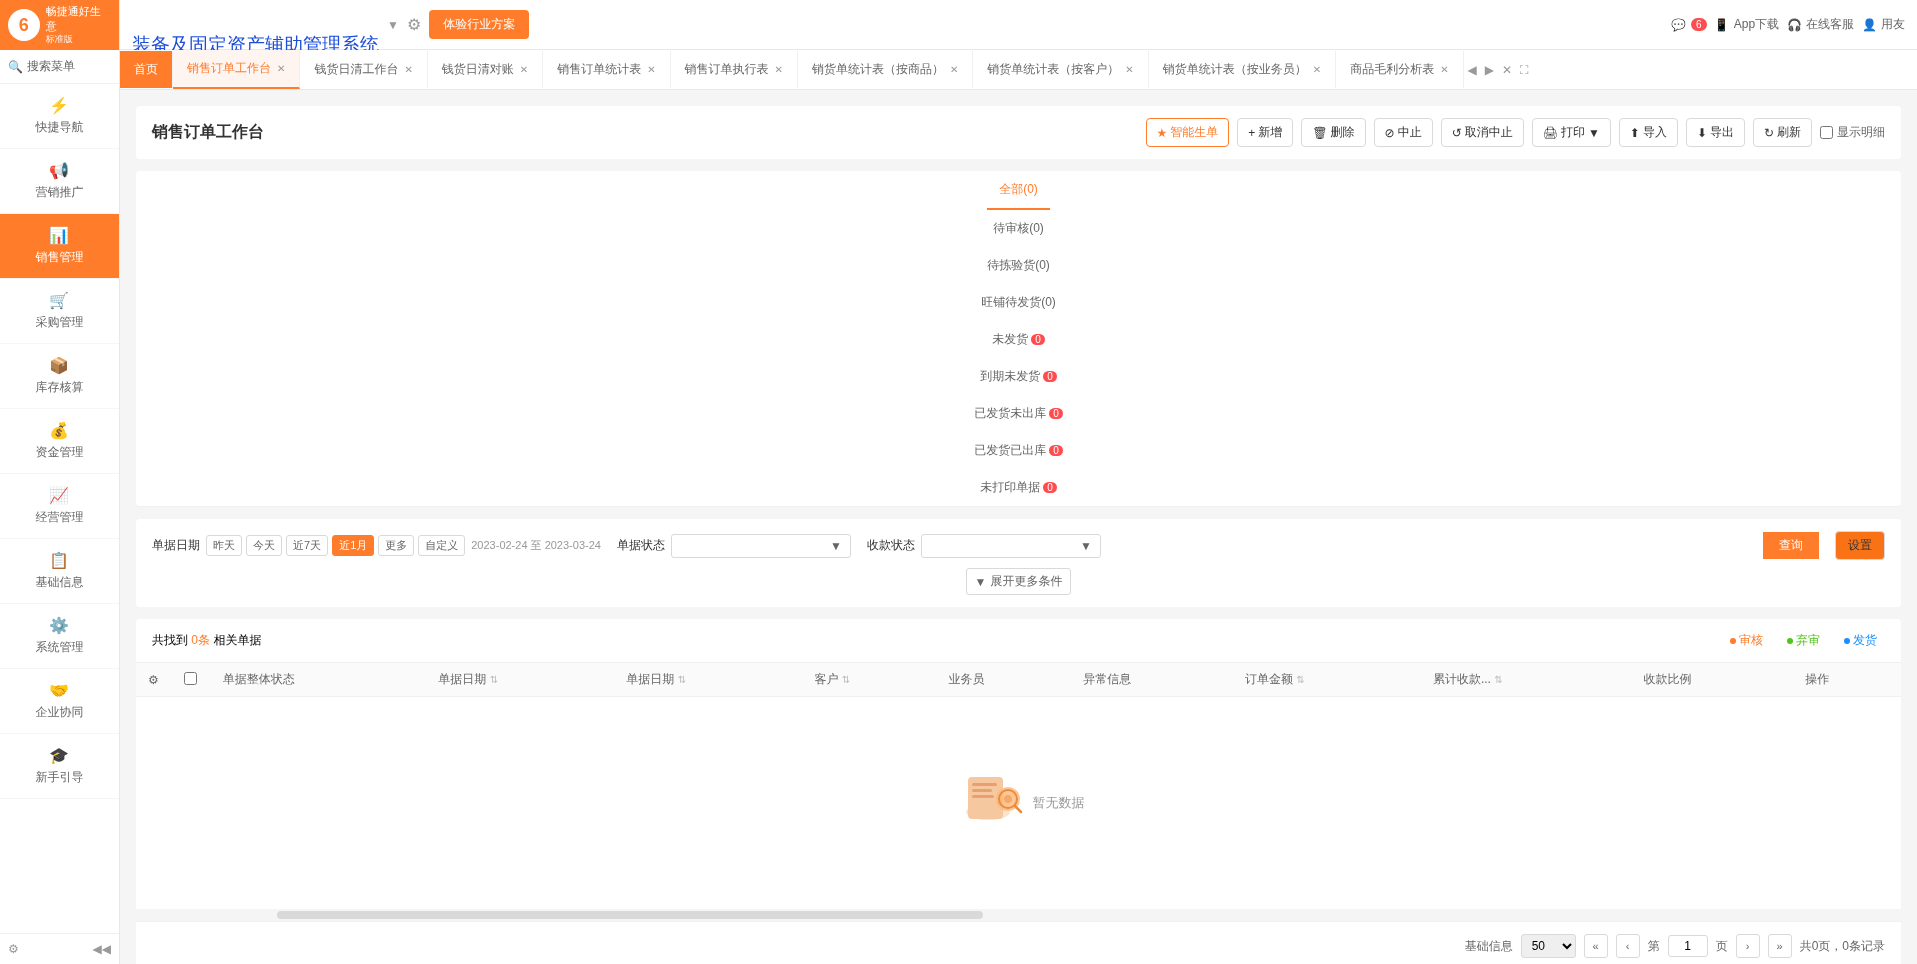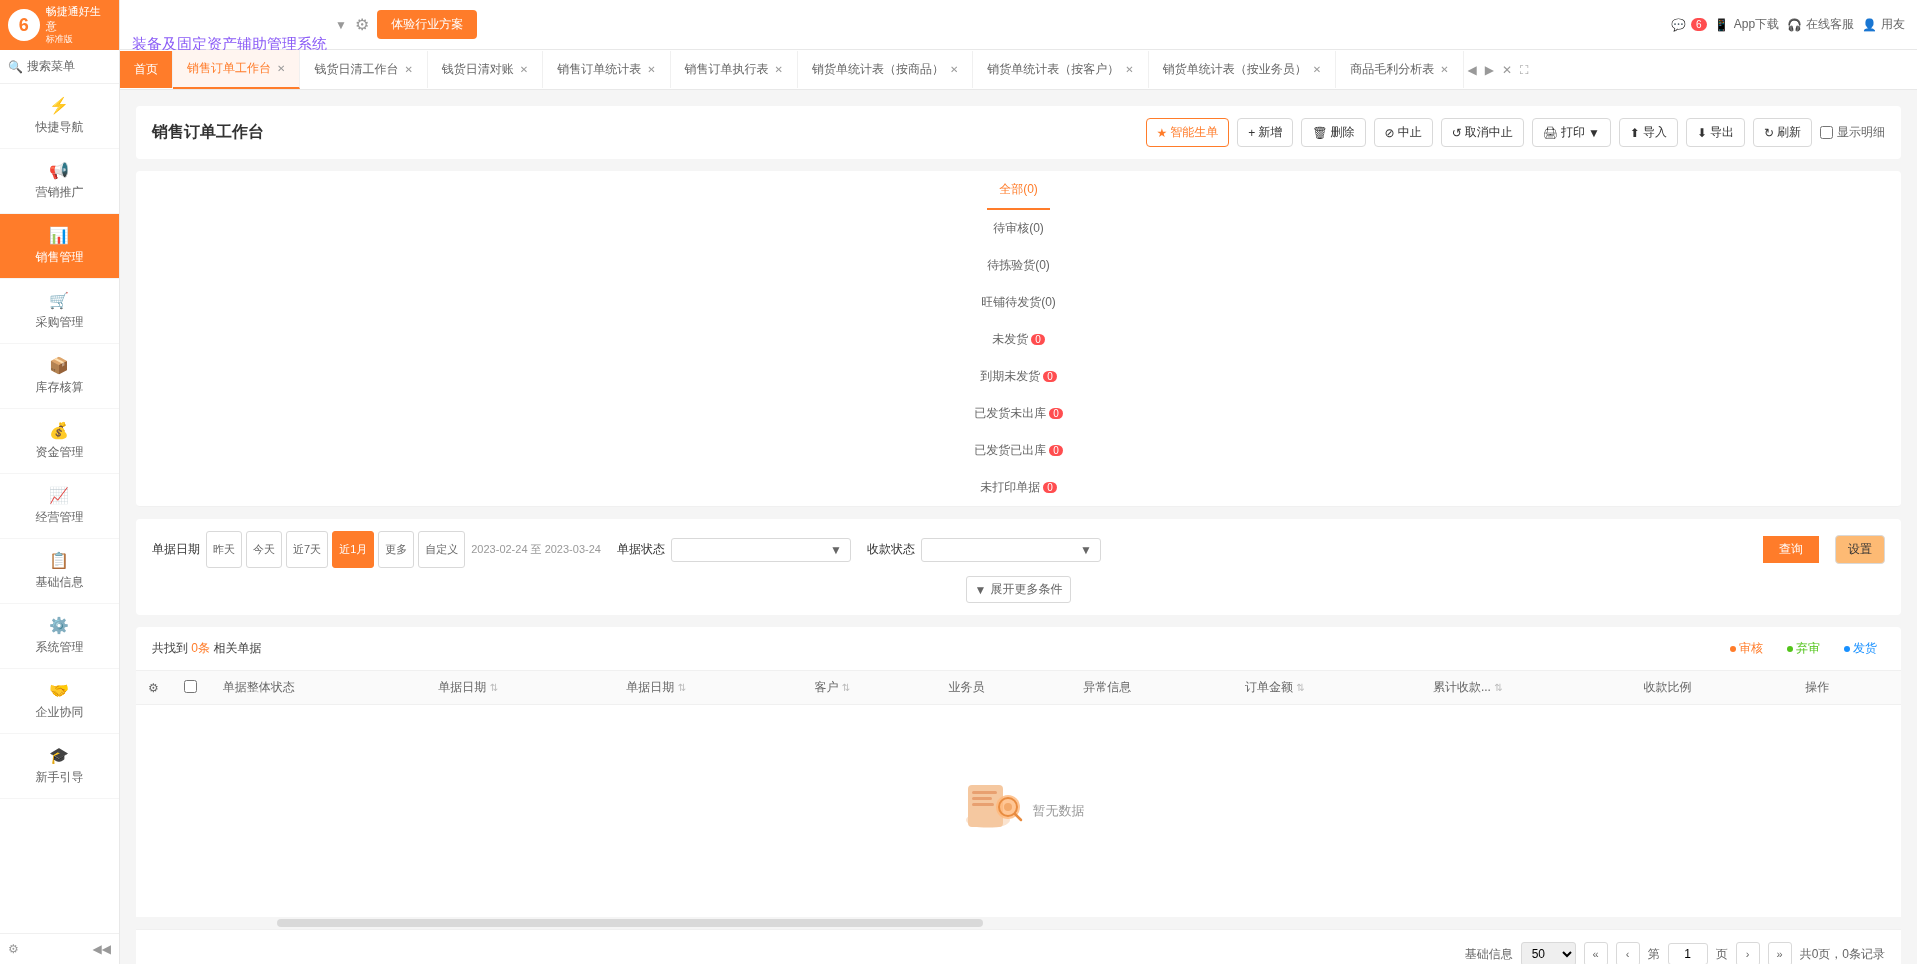--- a/index.html
+++ b/index.html
@@ -50,33 +50,33 @@
     .sub-tab { padding: 10px 12px; font-size: 12px; cursor: pointer; color: #666; white-space: nowrap; display: flex; align-items: center; gap: 3px; }
     .sub-tab.active { color: #ff7c2a; border-bottom: 2px solid #ff7c2a; }
     .sub-tab .count-badge { background: #ff4d4f; color: white; border-radius: 10px; padding: 0px 4px; font-size: 10px; }
 
     
     .filter-area { background: white; border-radius: 4px; padding: 12px 16px; display: flex; flex-direction: column; gap: 8px; }
     .filter-row { display: flex; align-items: center; gap: 16px; }
     .filter-item { display: flex; align-items: center; gap: 6px; font-size: 12px; color: #666; }
     .filter-label { color: #333; white-space: nowrap; }
     .filter-date-btns { display: flex; gap: 4px; }
-    .date-btn { padding: 10px 6px; border: 1px solid #d9d9d9; border-radius: 3px; cursor: pointer; font-size: 11px; color: #666; background: white; }
+    .date-btn { padding: 2px 6px; border: 1px solid #d9d9d9; border-radius: 3px; cursor: pointer; font-size: 11px; color: #666; background: white; }
     .date-btn.active { background: #ff7c2a; color: white; border-color: #ff7c2a; }
     .filter-date-range { font-size: 11px; color: #999; }
     .filter-select { border: 1px solid #d9d9d9; border-radius: 3px; padding: 4px 8px; font-size: 12px; color: #666; background: white; cursor: pointer; min-width: 160px; display: flex; align-items: center; justify-content: space-between; }
     .expand-btn { display: flex; align-items: center; gap: 4px; color: #666; font-size: 12px; cursor: pointer; padding: 4px 8px; border: 1px solid #d9d9d9; border-radius: 3px; background: white; }
     .query-btn { background: #ff7c2a; color: white; border: none; padding: 5px 16px; border-radius: 0; cursor: pointer; font-size: 12px; }
-    .settings-btn { background: #fdba74; border: 1px solid #d9d9d9; color: #333; padding: 5px 12px; border-radius: 4px; cursor: pointer; font-size: 12px; }
+    .settings-btn { background: #f97316; border: 1px solid #d9d9d9; color: #333; padding: 5px 12px; border-radius: 4px; cursor: pointer; font-size: 12px; }
 
     
     .table-area { background: white; border-radius: 4px; flex: 1; display: flex; flex-direction: column; }
     .table-header { padding: 10px 16px; display: flex; align-items: center; justify-content: space-between; border-bottom: 1px solid #f0f0f0; }
     .table-summary { font-size: 12px; color: #666; }
-    .table-summary span { color: #404040; }
+    .table-summary span { color: #000000; }
     .table-actions { display: flex; align-items: center; gap: 8px; }
     .table-action-btn { display: flex; align-items: center; gap: 3px; font-size: 12px; cursor: pointer; padding: 3px 8px; border-radius: 3px; }
     .table-action-btn.audit { color: #ff7c2a; align-items: center; }
     .table-action-btn.anti-audit { color: #52c41a; }
     .table-action-btn.ship { color: #1890ff; }
     .table-action-btn .dot { width: 6px; height: 6px; border-radius: 50%; }
     .dot-orange { background: #ff7c2a; }
     .dot-green { background: #52c41a; }
     .dot-blue { background: #1890ff; }
 
@@ -177,21 +177,21 @@
 
   <div class="sidebar-bottom">
     <span style="cursor:pointer;color:#999;">⚙</span>
     <span style="cursor:pointer;color:#999;">◀◀</span>
   </div>
 </div>
 
 <div class="main">
 
   <div class="topbar">
-    <span style="font-size:15px;color:#8b5cf6;margin-top:40px;">装备及固定资产辅助管理系统</span>
+    <span style="font-size:19px;color:#1d4ed8;margin-top:40px;">装备及固定资产辅助管理系统</span>
     <span style="color:#999;cursor:pointer;">▼</span>
     <span style="color:#999;font-size:16px;cursor:pointer;">⚙</span>
     <button class="topbar-btn">体验行业方案</button>
     <div style="flex:1;"></div>
     <div class="topbar-action-item">
       <span>💬</span>
       <span class="badge">6</span>
     </div>
     <div class="topbar-action-item">
       <span>📱</span>

